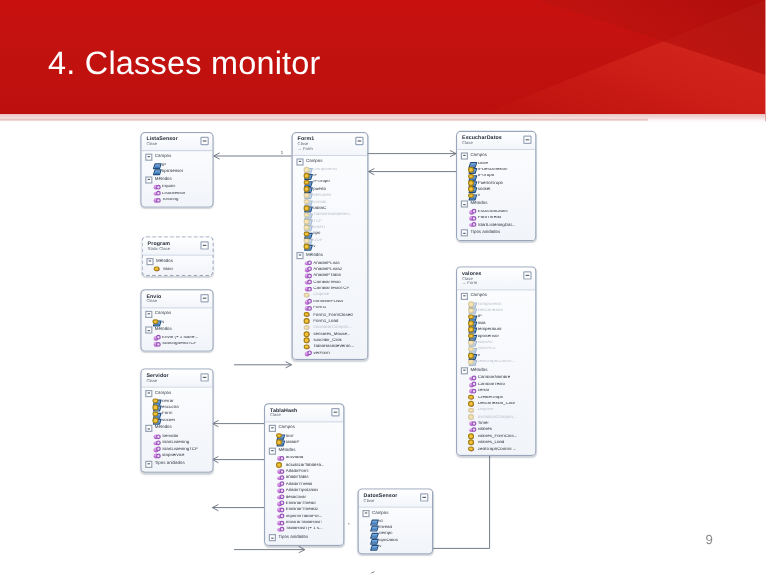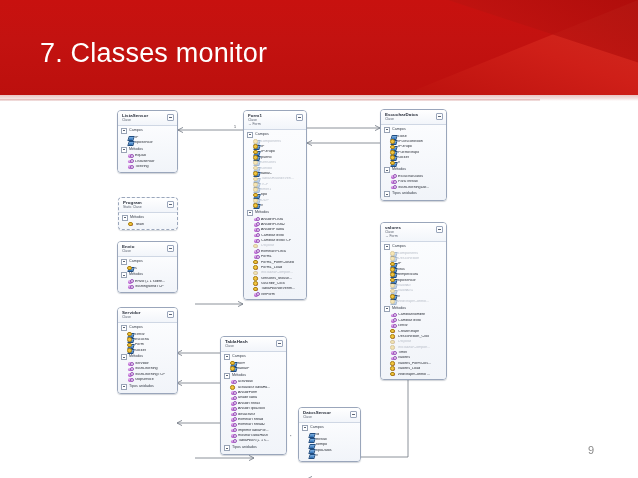--- a/index.html
+++ b/index.html
@@ -76,21 +76,21 @@
   .mult{position:absolute;font-size:3.6px;color:#333a46;}
 </style>
 </head>
 <body>
 
 <div class="slide">
 
   <div class="banner">
     <div class="banner-wedge"></div>
     <div class="banner-wedge2"></div>
-    <div class="banner-title">7. Classes monitor</div>
+    <div class="banner-title">4. Classes monitor</div>
     <div class="banner-foot"></div>
   </div>
   <div class="banner-foot2" style="position:absolute;top:99px;"></div>
 
   <div class="canvas">
 
     <svg class="conn" viewBox="0 0 638 377">
       <g stroke="#6e7682" stroke-width="0.8" fill="none">
 
         <path d="M243 29 L178 29"></path>

